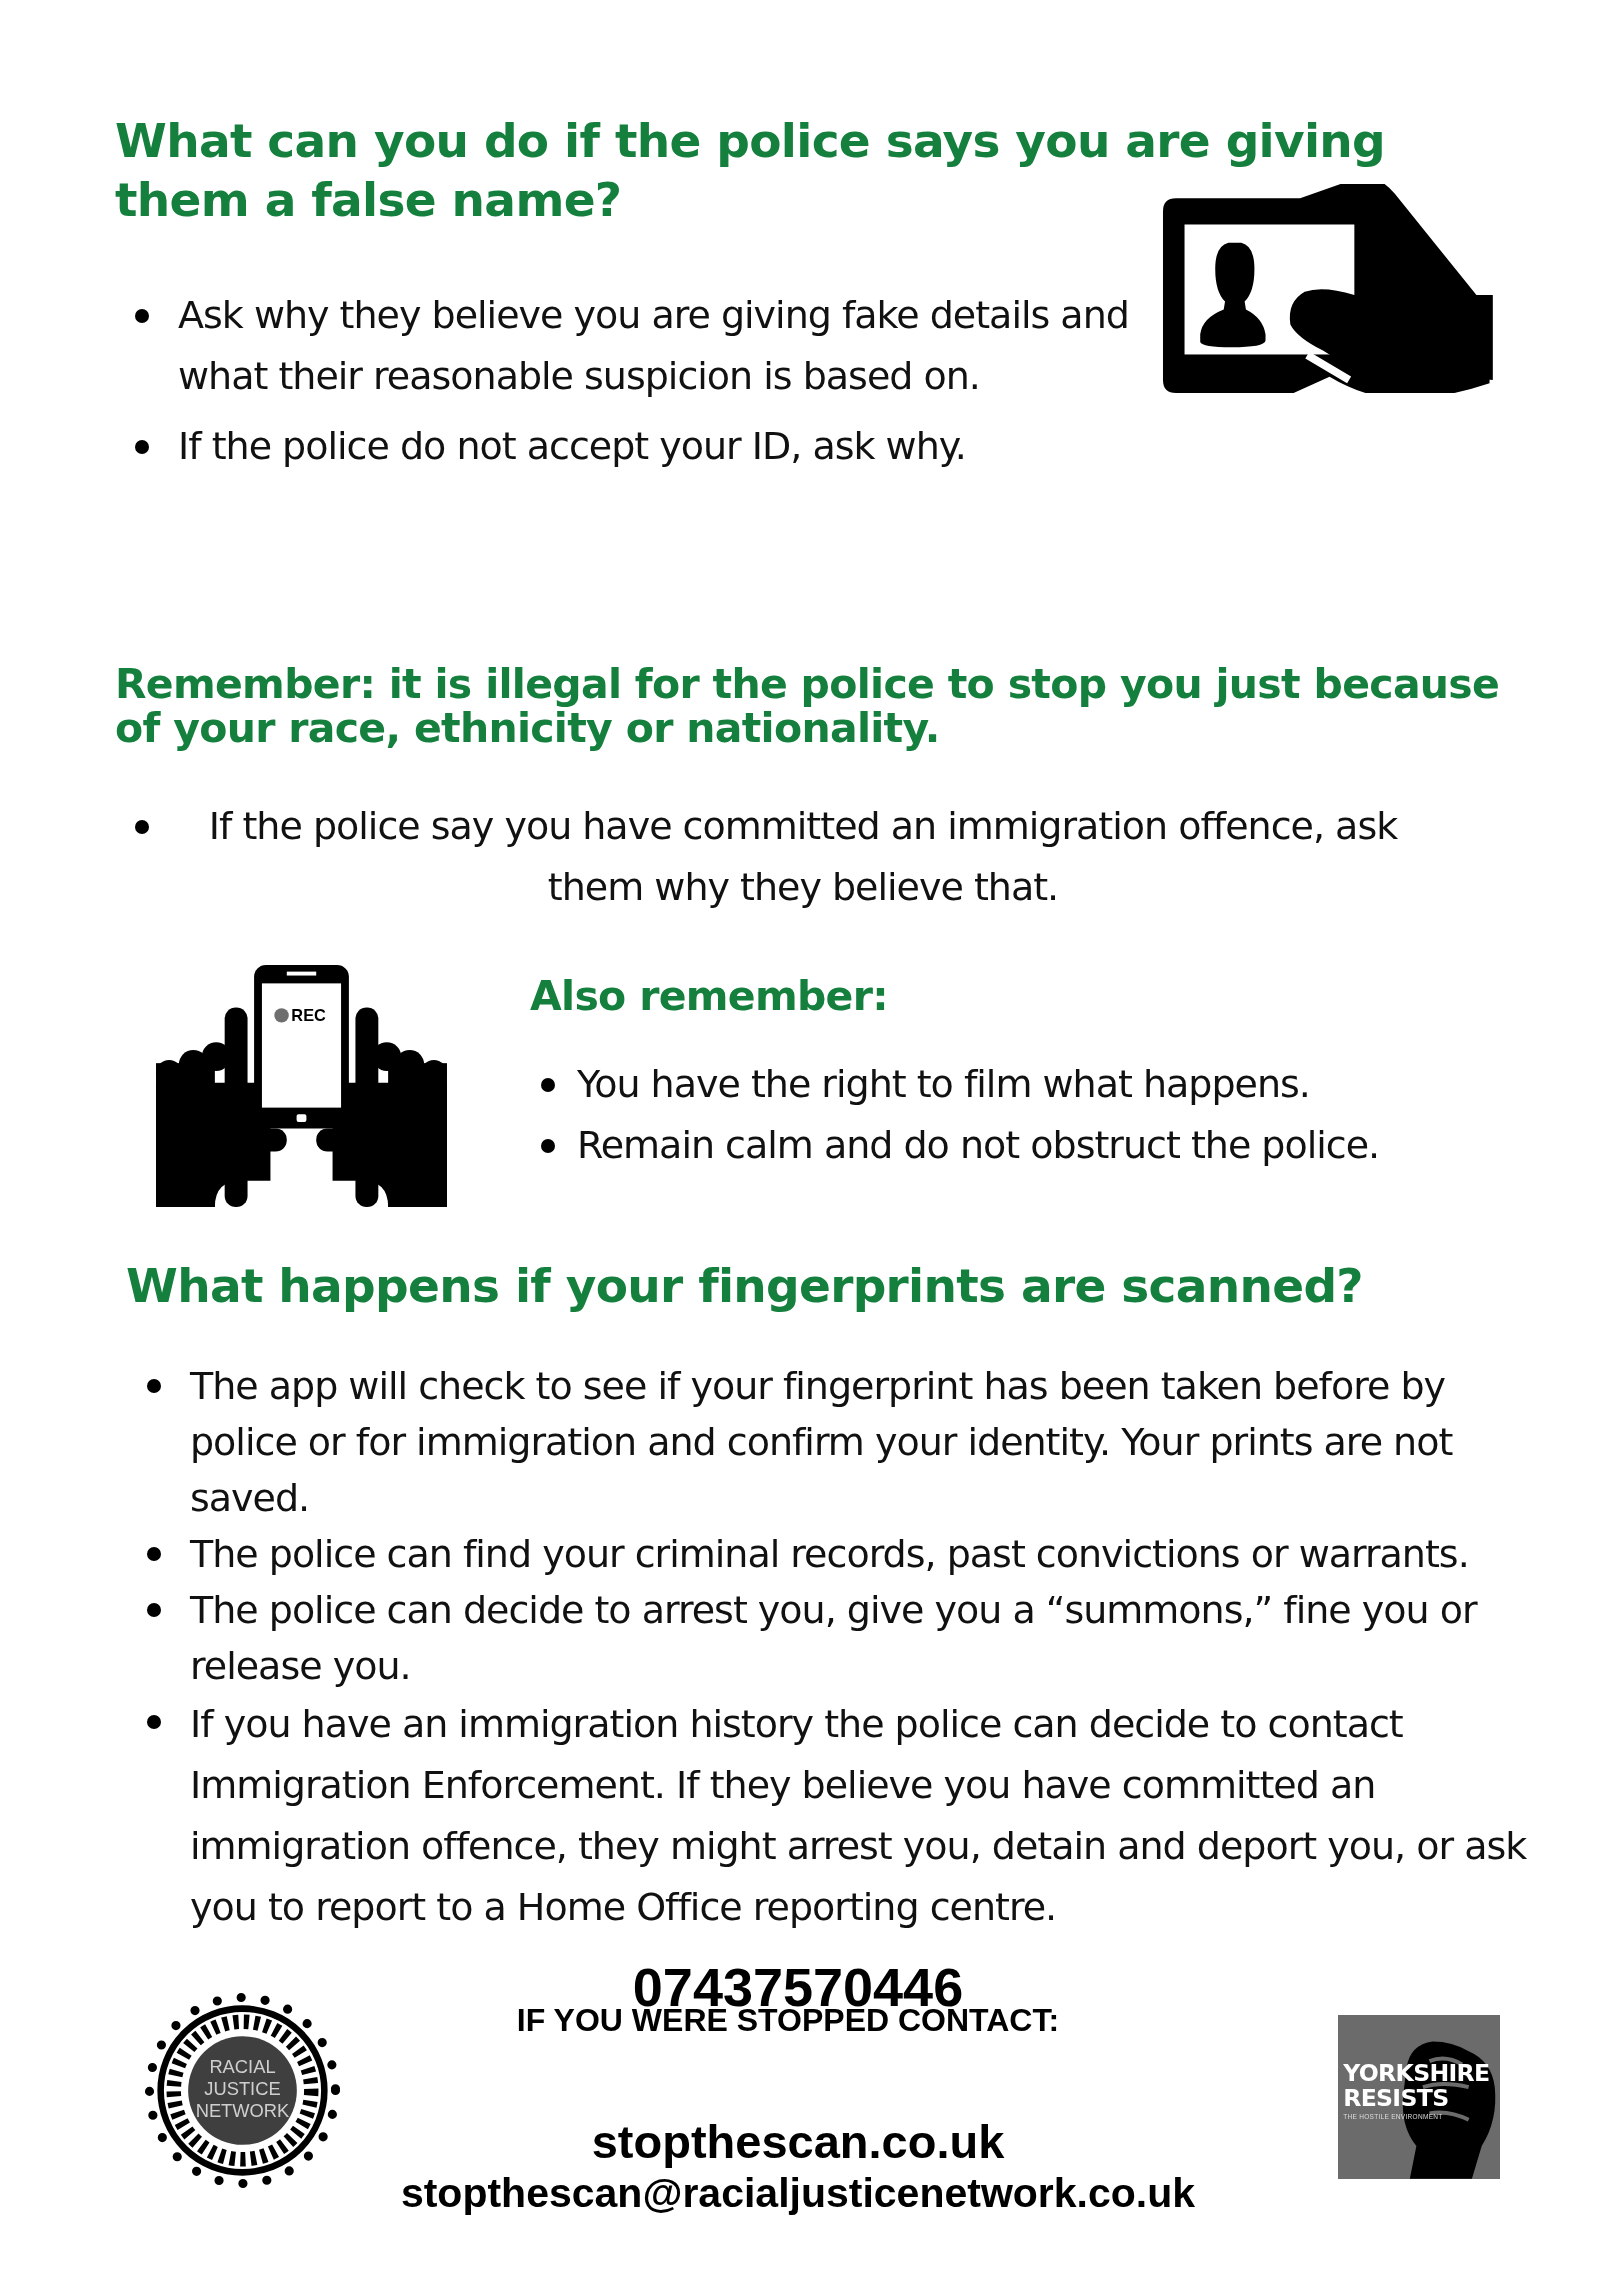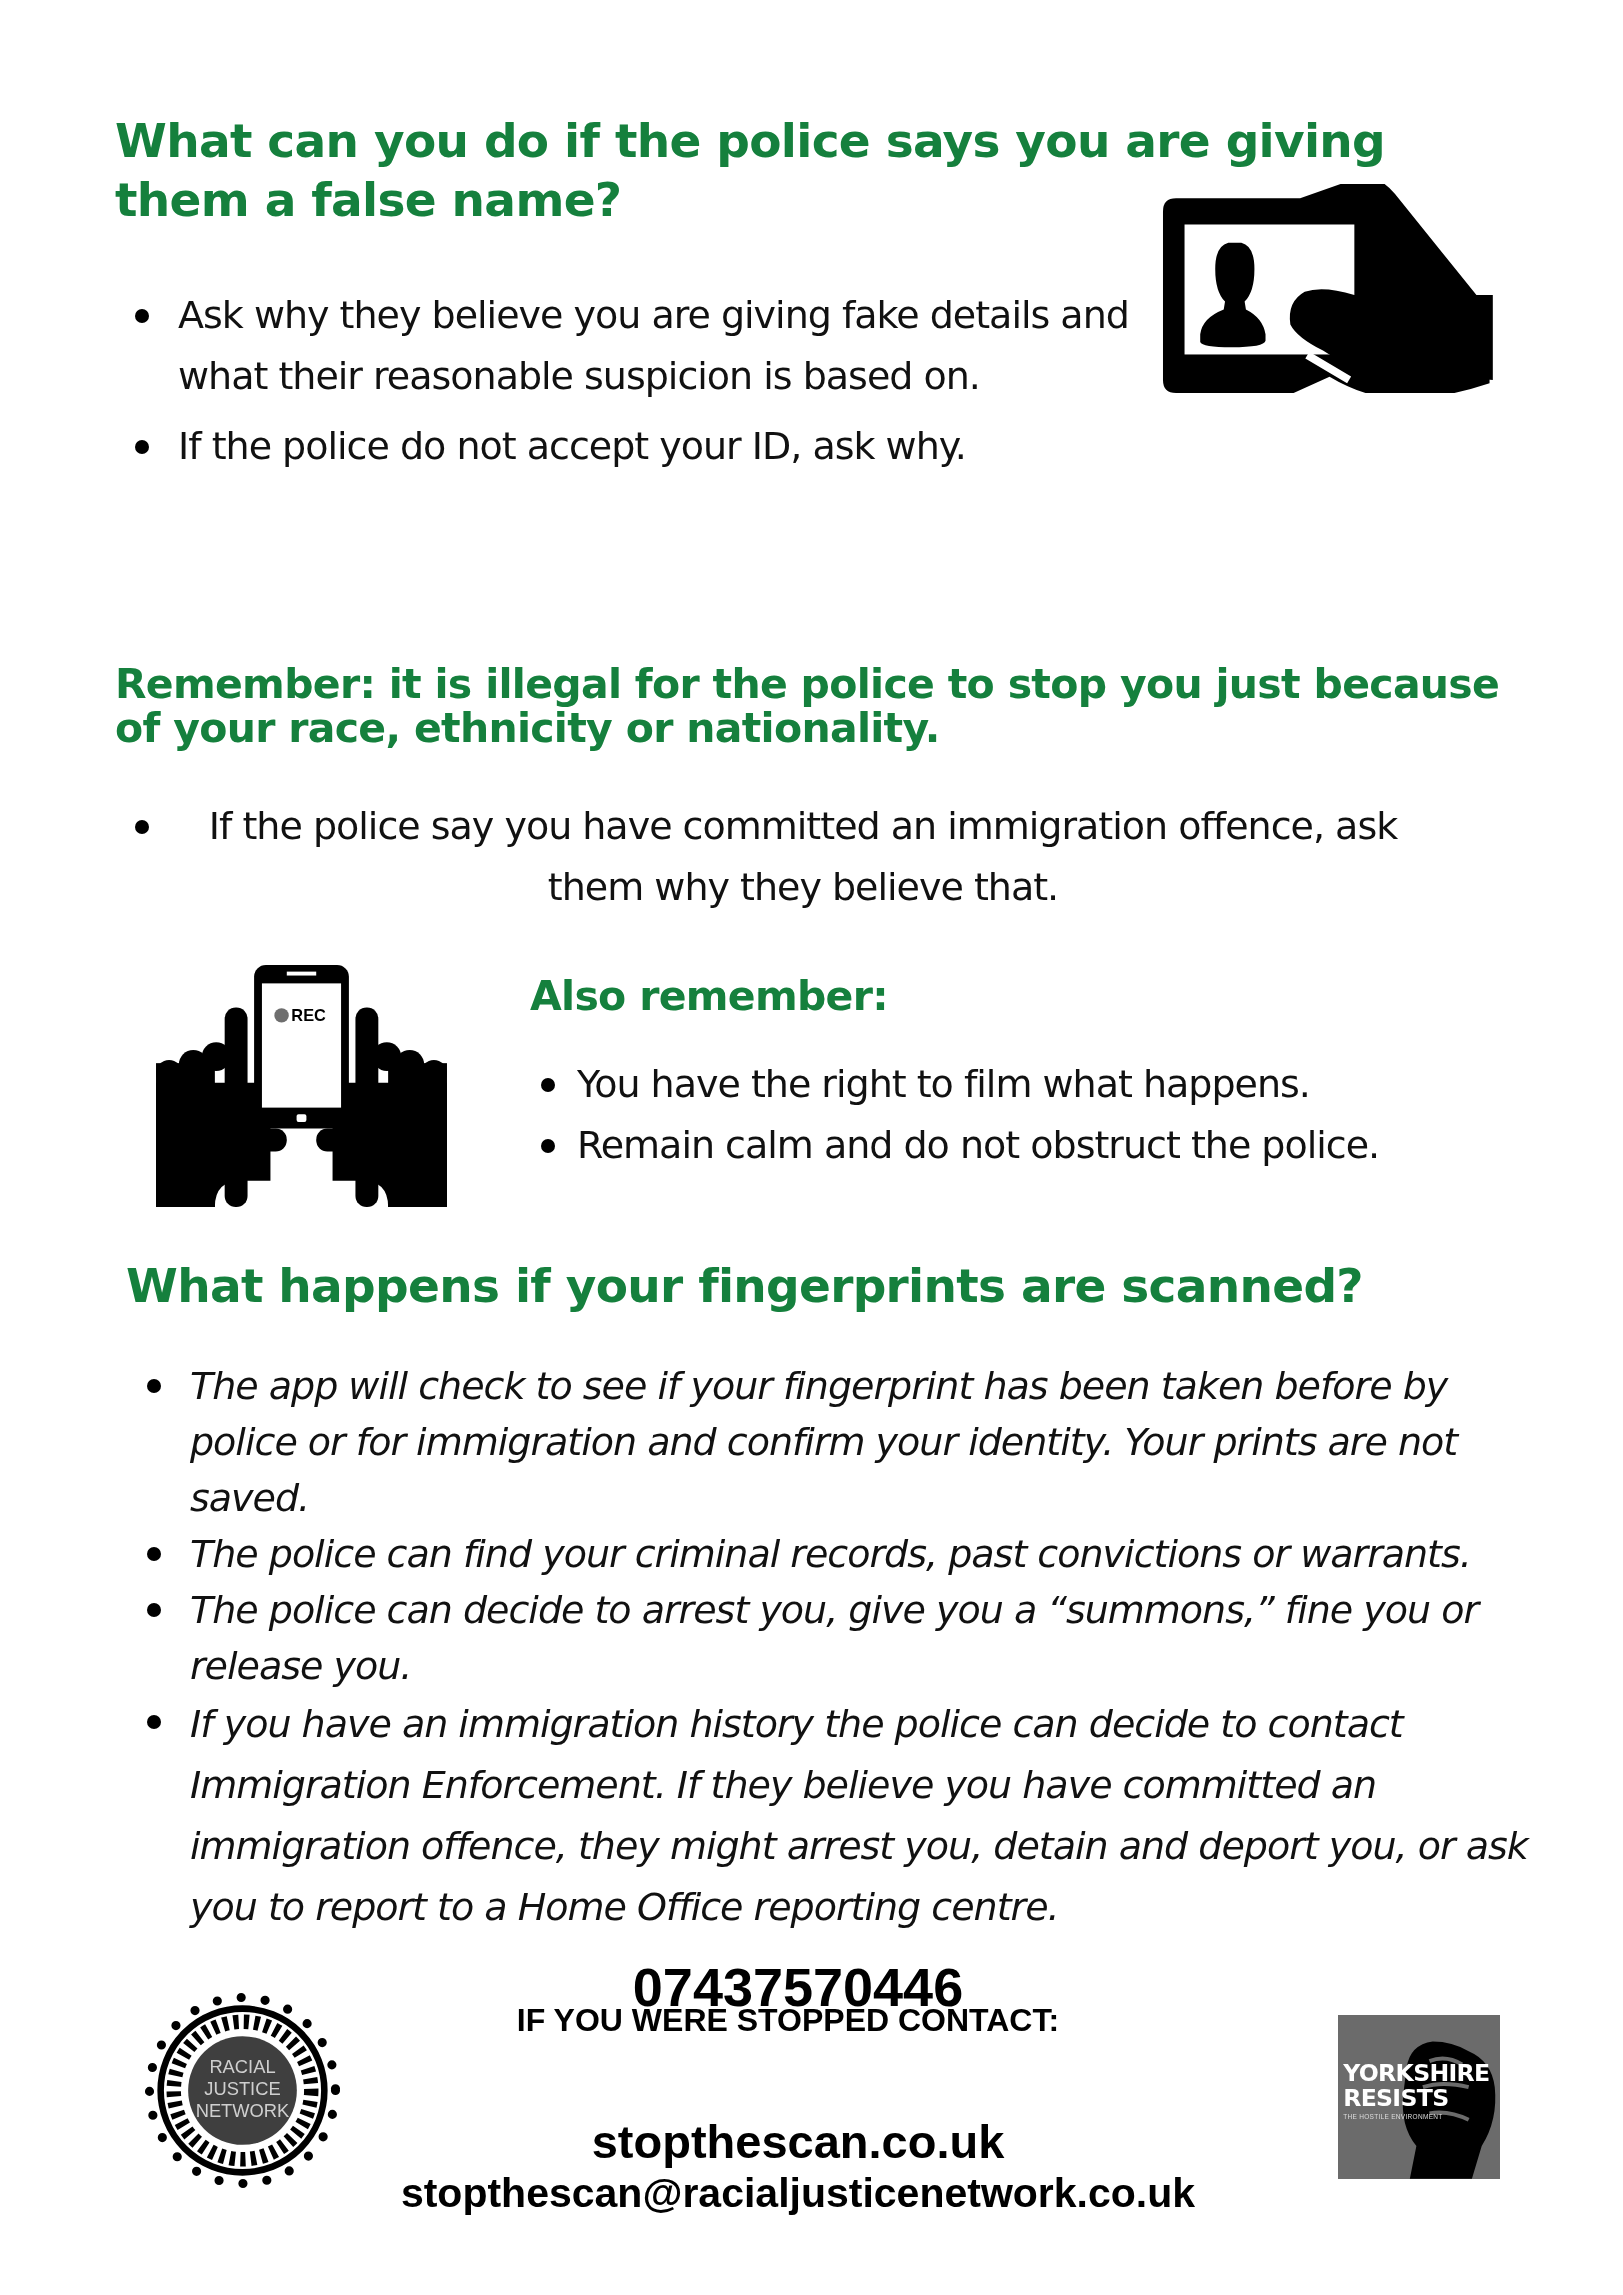--- a/index.html
+++ b/index.html
@@ -5,21 +5,21 @@
   html, body { margin:0; padding:0; background:#ffffff; }
   body { width:1623px; height:2295px; position:relative; overflow:hidden; color:#000; font-family:"Liberation Sans", sans-serif; }
   .abs { position:absolute; }
   h2 { margin:0; font-family:"DejaVu Sans", sans-serif; font-weight:bold; color:#15803d; letter-spacing:-0.7px; }
   .h-main { font-size:47px; line-height:59px; }
   .h-sub { font-size:41px; line-height:44px; }
   ul { margin:4px; padding:0; list-style:none; }
   li { position:relative; padding-left:59px; font-family:"DejaVu Sans", sans-serif; font-size:38px; color:#111; letter-spacing:-1px; }
   li::before { content:""; position:absolute; left:15.7px; width:14.4px; height:14.4px; border-radius:50%; background:#000; }
   .l94 li { line-height:61px; } .l94 li::before { top:23.6px; }
-  .l86 li { line-height:56px;font-style:italic; } .l86 li::before { top:21px; }
+  .l86 li { line-height:56px; } .l86 li::before { top:21px; }
   .contact { text-align:center; font-family:"Liberation Sans", sans-serif; font-weight:bold; color:#000; }
 </style>
 </head>
 <body>
 
 <h2 class="abs h-main" style="left:115px; top:111px; width:1406px;">What can you do if the police says you are giving them a false name?</h2>
 
 <div class="abs" style="left:1153px; top:184px; width:340px; height:209px;">
   <svg width="340" height="209" viewBox="0 0 520 320">
     <path d="M35 22 H225 L315 -10 Q345 -15 370 15 L515 195 V305 Q440 330 375 330 Q320 325 270 295 L215 320 H35 Q15 320 15 300 V42 Q15 22 35 22 Z" fill="#000"></path>

